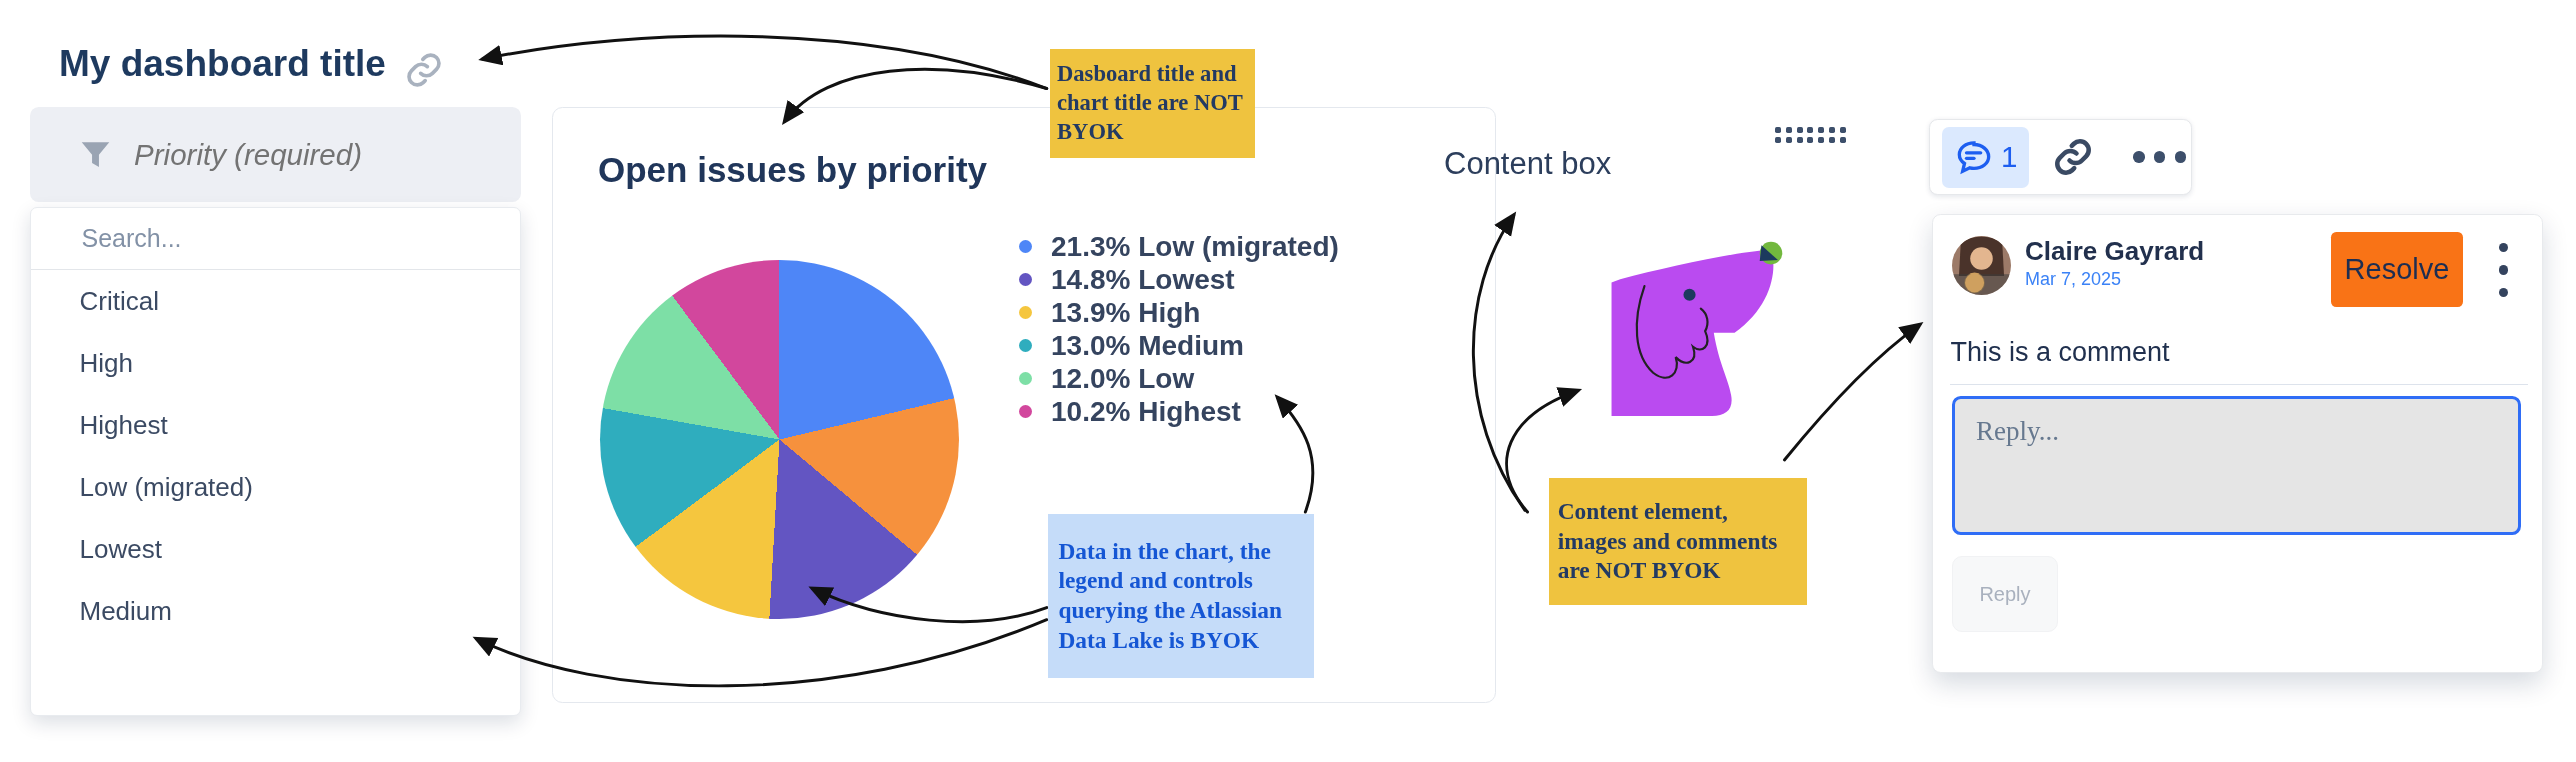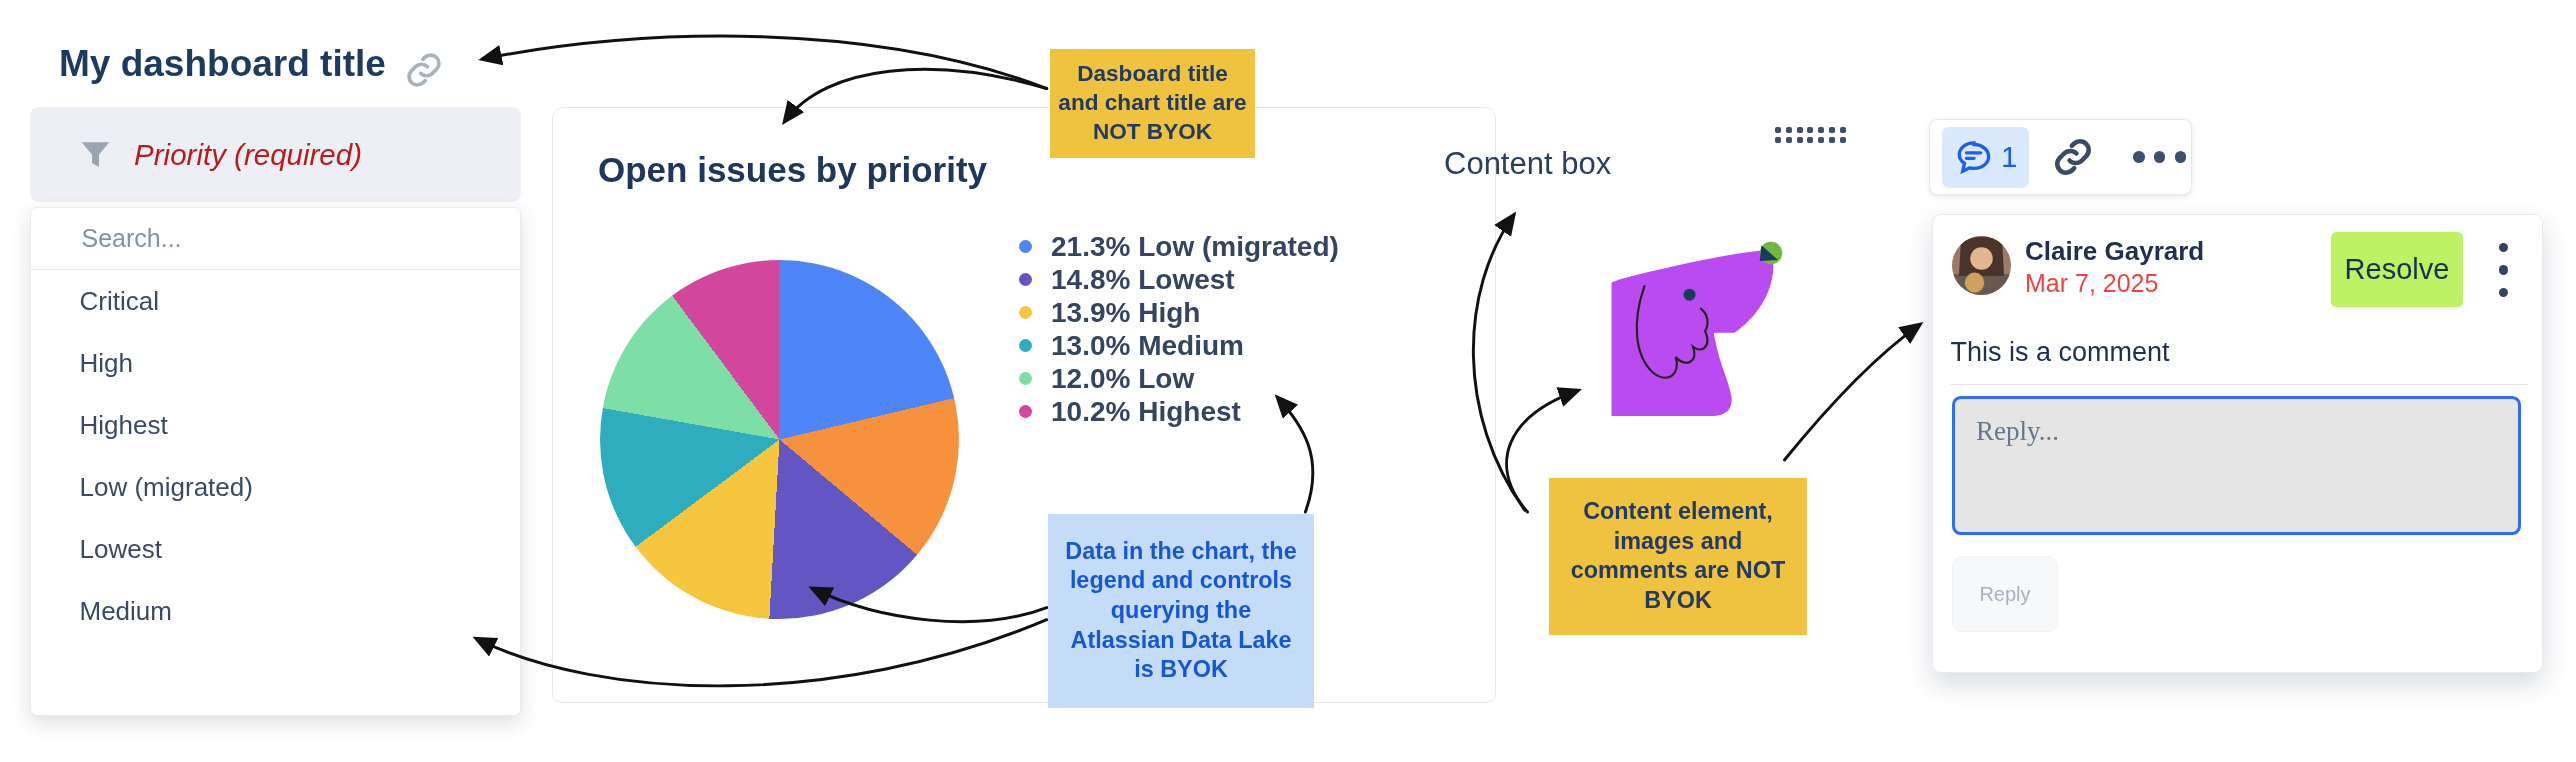--- a/index.html
+++ b/index.html
@@ -5,39 +5,39 @@
   html,body{margin:0;padding:0;background:#fff;}
   body{font-family:"Liberation Sans",sans-serif;color:#24355e;}
   #stage{position:relative;width:2576px;height:762px;background:#fff;overflow:hidden;}
 
   
   .dash-title{position:absolute;left:59px;top:43px;font-size:37px;font-weight:700;color:#1e3a5f;}
   .title-link{position:absolute;left:404px;top:50px;width:40px;height:40px;color:#a9b2bf;cursor:pointer;}
 
   
   .filter-header{position:absolute;left:29.5px;top:107px;width:491px;height:95px;background:#edeff4;border-radius:8.7px;display:flex;align-items:center;box-sizing:border-box;padding-left:49px;gap:22.6px;cursor:pointer;}
-  .filter-header .flabel{font-size:29.5px;font-style:italic;font-weight:500;color:#b91c1c;text-align:center;}
+  .filter-header .flabel{font-size:29.5px;font-style:italic;font-weight:500;color:#737373;text-align:center;}
   .funnel{width:33px;height:33px;}
   .dropdown{position:absolute;left:29.5px;top:207px;width:491px;height:509px;background:#fff;border:0.9px solid #e8ebef;border-radius:7px;box-shadow:0 7px 19px rgba(9,30,66,.14);box-sizing:border-box;}
   .search-row{height:61px;display:flex;align-items:center;padding:0 26px 0 49px;border-bottom:1.7px solid #e3e6ea;}
   .search-row input{border:none;outline:none;width:100%;font-size:25px;color:#3b4a63;font-family:"Liberation Sans",sans-serif;background:transparent;}
   .search-row input::placeholder{color:#8291a6;}
   .opt{height:62px;display:flex;align-items:center;padding-left:49px;font-size:26px;color:#3b4a63;cursor:pointer;}
 
   
   .chart-card{position:absolute;left:552px;top:107px;width:944px;height:596px;background:#fff;border:1.7px solid #e4e8ee;border-radius:10.4px;box-sizing:border-box;}
   .chart-title{position:absolute;left:45px;top:42px;font-size:35px;font-weight:700;color:#20365a;}
   .pie{position:absolute;left:47px;top:152px;width:359px;height:359px;border-radius:50%;}
   .legend{position:absolute;left:466px;top:122px;display:flex;flex-direction:column;gap:0;}
   .legend-row{height:33px;display:flex;align-items:center;gap:19px;cursor:pointer;}
   .legend-dot{width:13px;height:13px;border-radius:50%;flex:0 0 auto;}
   .legend-label{font-size:28px;font-weight:700;color:#35445f;white-space:nowrap;}
 
   
-  .note{position:absolute;z-index:6;font-weight:700;text-align:center;line-height:1.27;box-sizing:border-box;}
+  .note{position:absolute;z-index:6;font-weight:700;text-align:left;line-height:1.27;box-sizing:border-box;font-family:Liberation Serif, serif;}
   .note-yellow{background:#efc33f;color:#233a63;}
   .note-top{left:1050px;top:49px;width:205px;padding:11.3px 7px;font-size:22.6px;}
   .note-data{left:1048px;top:514px;width:266px;padding:22.6px 10.4px;font-size:23.4px;background:#c5dcf9;color:#1556d4;}
   .note-bottom{left:1549px;top:478px;width:258px;padding:19px 8.7px;font-size:23.4px;}
   .content-label{position:absolute;left:1444px;top:146px;font-size:31px;color:#2c3e5c;text-align:right;}
 
   
   .handle{position:absolute;left:1775px;top:127px;width:71px;display:grid;grid-template-columns:repeat(7,1fr);gap:4.3px;cursor:grab;}
   .hdot{width:6px;height:6px;border-radius:1.7px;background:#3d4f6b;}
 
@@ -47,22 +47,22 @@
   .cbadge .cnum{font-size:29.5px;color:#1d5ef0;font-weight:500;}
   .tool-link{width:42px;height:42px;color:#3a4a63;cursor:pointer;margin-left:10.4px;}
   .tdivider{width:1.7px;height:50px;background:#dfe3e8;margin:0 5.2px;}
   .ellipsis{display:flex;gap:9.5px;cursor:pointer;padding:0 5.2px;}
   .ellipsis i{width:11.3px;height:11.3px;border-radius:50%;background:#3d4f6b;}
 
   
   .ccard{position:absolute;left:1932px;top:214px;width:611px;height:459px;background:#fff;border:0.9px solid #e8eaed;border-radius:8.7px;box-shadow:0 10.4px 26px rgba(9,30,66,.16);box-sizing:border-box;z-index:3;}
   .avatar{position:absolute;left:19px;top:21px;width:59px;height:59px;border-radius:50%;overflow:hidden;}
   .cname{position:absolute;left:92px;top:21px;font-size:26px;font-weight:700;color:#22304d;}
-  .cdate{position:absolute;left:92px;top:54px;font-size:25px;color:#ef4444;}
-  .resolve{position:absolute;left:398px;top:17.4px;width:132px;height:75px;background:#bef264;border:none;border-radius:5.2px;font-size:29px;color:#1d2e52;font-family:"Liberation Sans",sans-serif;cursor:pointer;}
+  .cdate{position:absolute;left:92px;top:54px;font-size:18px;color:#3b82f6;}
+  .resolve{position:absolute;left:398px;top:17.4px;width:132px;height:75px;background:#f97316;border:none;border-radius:5.2px;font-size:29px;color:#1d2e52;font-family:"Liberation Sans",sans-serif;cursor:pointer;}
   .kebab{position:absolute;left:562px;top:24px;display:flex;flex-direction:column;gap:13px;cursor:pointer;padding:3.5px;}
   .kebab i{width:9.5px;height:9.5px;border-radius:50%;background:#34435e;}
   .ctext{position:absolute;left:17.4px;top:122px;font-size:27px;color:#20304e;}
   .csep{position:absolute;left:17.4px;top:169px;width:578px;height:0;border-top:1.7px solid #dde3ec;}
   .reply-box{position:absolute;left:19px;top:181px;width:569px;height:139px;border:3.5px solid #2f6df6;border-radius:8.7px;background:#e5e5e5;box-sizing:border-box;resize:none;font-size:27px;color:#3b4a63;font-family:Liberation Serif, serif;padding:17.4px 21px;outline:none;}
   .reply-box::placeholder{color:#66788f;}
   .reply-btn{position:absolute;left:19px;top:341px;width:106px;height:76px;background:#f7f8f9;border:0.9px solid #f1f2f4;border-radius:10px;font-size:20px;color:#a9b1be;font-family:"Liberation Sans",sans-serif;}
 
   
   .arrows{position:absolute;left:0;top:0;z-index:5;pointer-events:none;}

